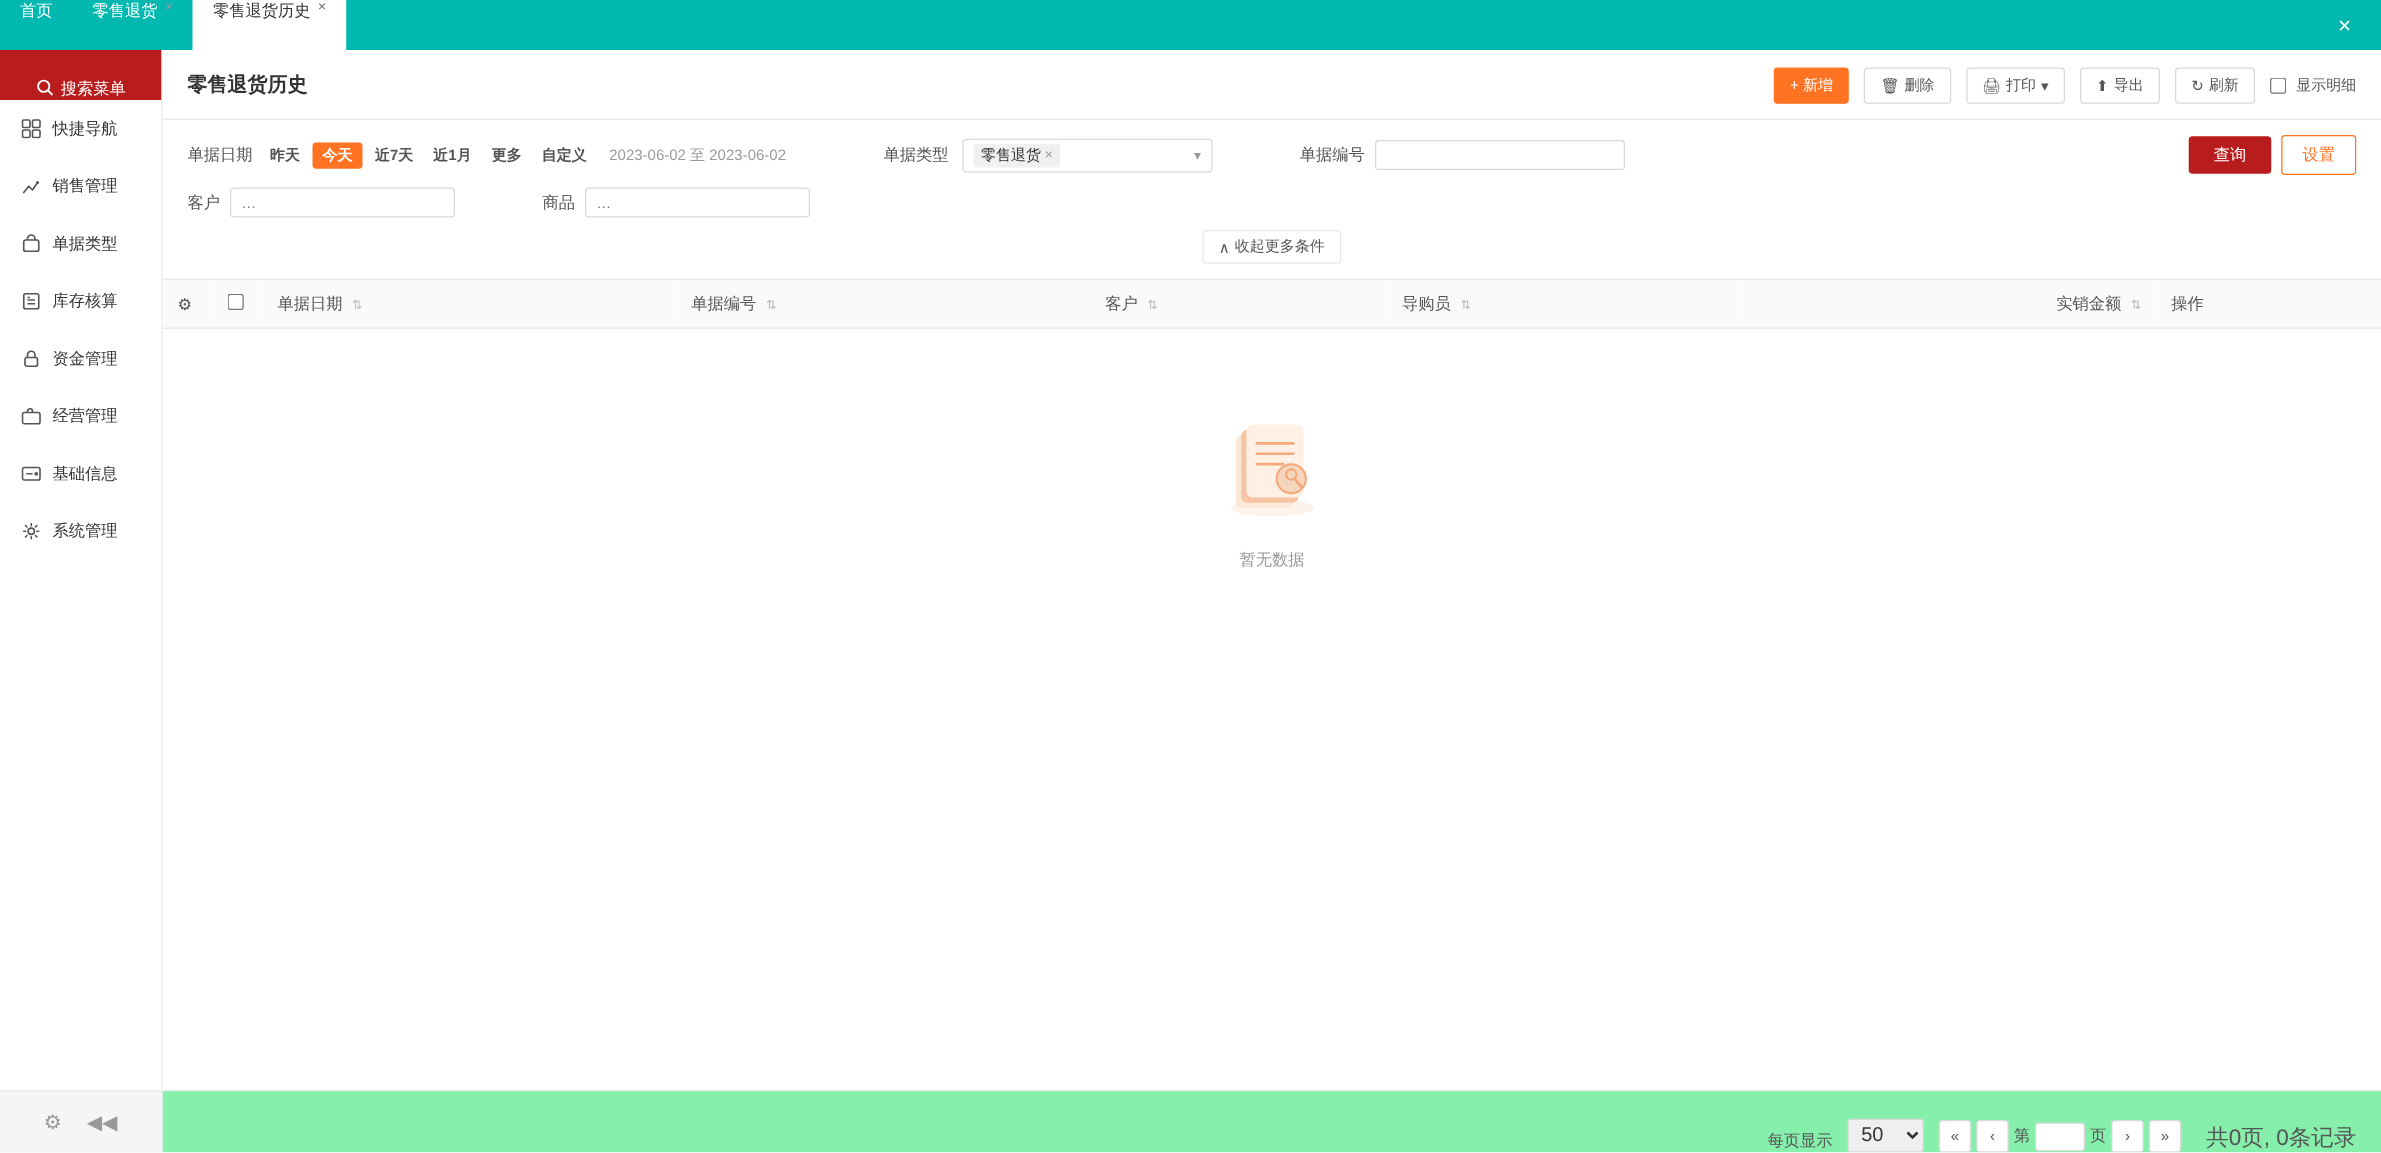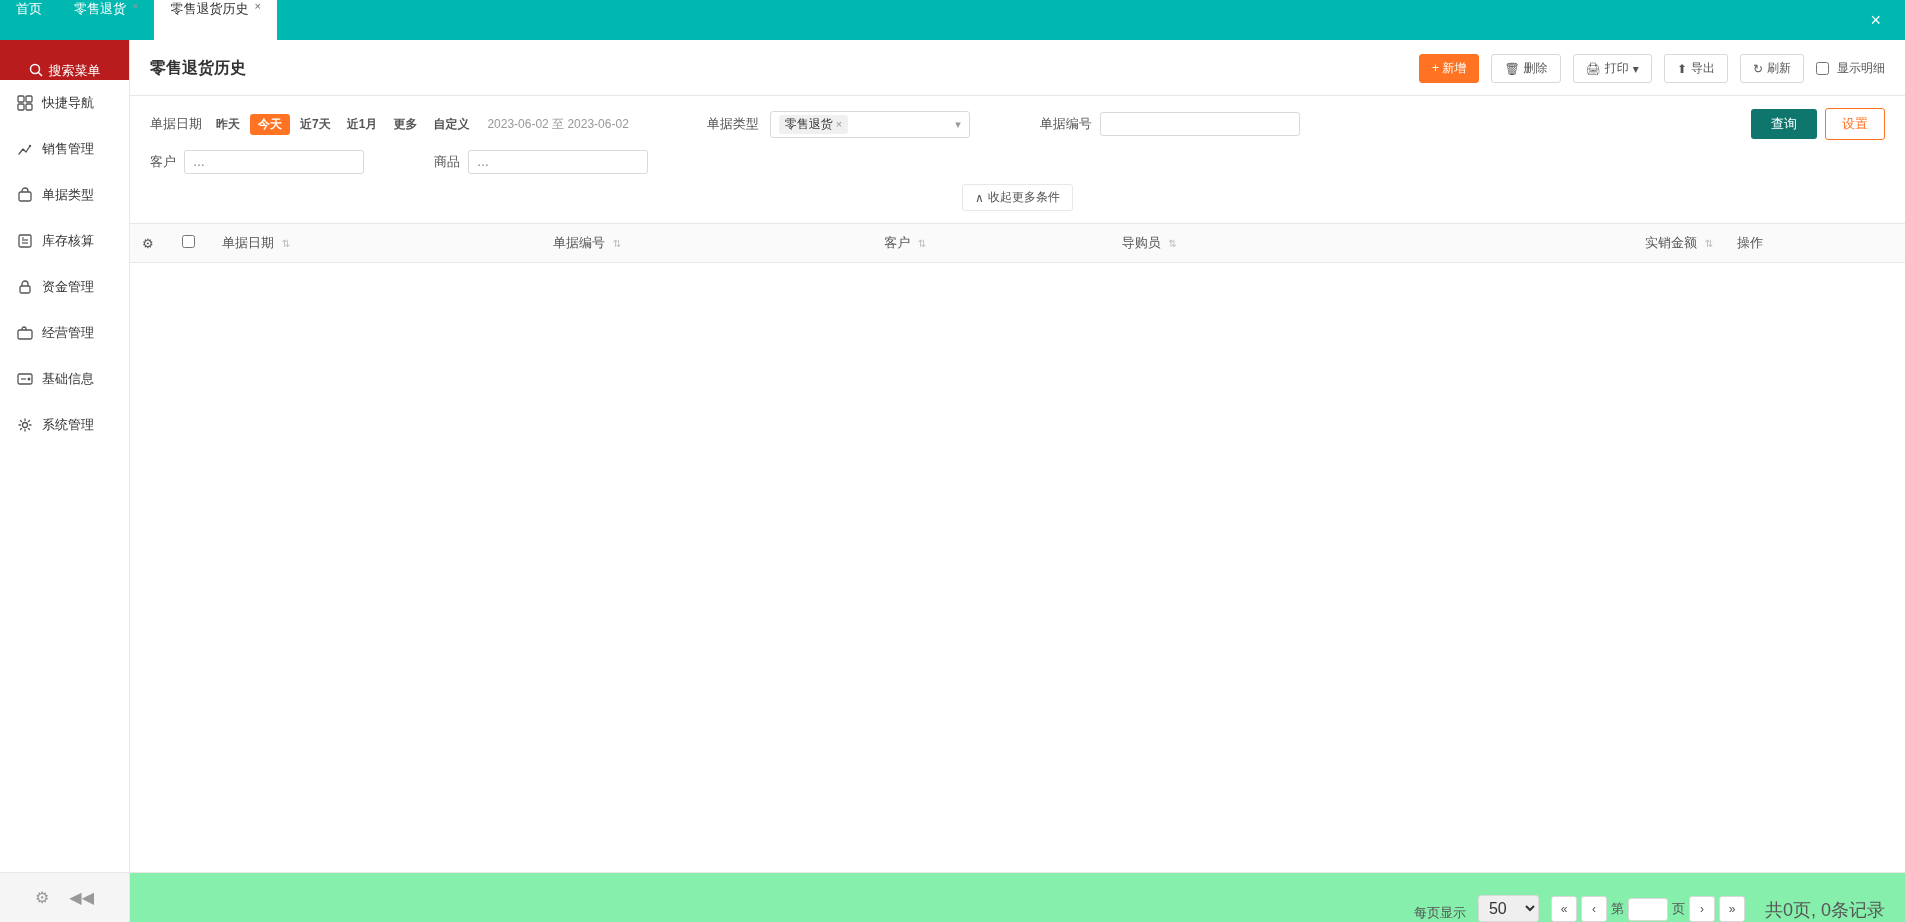--- a/index.html
+++ b/index.html
@@ -31,21 +31,21 @@
     
     .content { flex: 1; display: flex; flex-direction: column; overflow: hidden; background: #f5f5f5; }
 
     
     .page-header { background: #fff; padding: 14px 20px 0 20px; border-bottom: 1px solid #e8e8e8; flex-shrink: 0; }
     .page-title-row { display: flex; align-items: center; justify-content: space-between; margin-bottom: 12px; }
     .page-title { font-size: 16px; font-weight: bold; color: #333; }
     .toolbar { display: flex; align-items: center; gap: 12px; }
     .toolbar-btn { display: flex; align-items: center; gap: 4px; padding: 5px 12px; border: 1px solid #d9d9d9; border-radius: 3px; background: #fff; cursor: pointer; font-size: 12px; color: #555; }
     .btn-add { background: #ff7322; color: #fff; border-color: #ff7322; }
-    .btn-query { background: #0f766e; color: #fff; border: none; padding: 6px 20px; border-radius: 3px; font-size: 13px; cursor: pointer; }
+    .btn-query { background: #b91c1c; color: #fff; border: none; padding: 6px 20px; border-radius: 3px; font-size: 13px; cursor: pointer; }
     .btn-setting { background: #fff; color: #ff7322; border: 1px solid #ff7322; padding: 6px 16px; border-radius: 3px; font-size: 13px; cursor: pointer; }
     .show-detail { display: flex; align-items: center; gap: 8px; font-size: 12px; color: #555; }
     .show-detail input { cursor: pointer; }
 
     
     .filter-area { padding: 12px 20px; background: #fff; border-bottom: 1px solid #e8e8e8; flex-shrink: 0; }
     .filter-row { display: flex; align-items: center; gap: 0; margin-bottom: 10px; }
     .filter-item { display: flex; align-items: center; gap: 8px; margin-right: 30px; }
     .filter-label { color: #555; font-size: 13px; white-space: nowrap; }
     .filter-date-btns { display: flex; align-items: center; gap: 4px; }
@@ -323,20 +323,37 @@
             </th>
             <th>
               <span>操作</span>
             </th>
           </tr>
         </thead>
         <tbody>
         </tbody>
       </table>
 
+      <div class="empty-state">
+        <div class="empty-icon">
+          <svg viewBox="0 0 120 120" fill="none" xmlns="http://www.w3.org/2000/svg">
+            <ellipse cx="60" cy="100" rx="40" ry="8" fill="#fde8d8" opacity="0.5"></ellipse>
+            <rect x="25" y="30" width="55" height="70" rx="6" fill="#fde8d8"></rect>
+            <rect x="30" y="25" width="55" height="70" rx="6" fill="#f5c5a3"></rect>
+            <rect x="35" y="20" width="55" height="70" rx="6" fill="#fff0e6"></rect>
+            <line x1="45" y1="38" x2="80" y2="38" stroke="#f5a97a" stroke-width="2.5" stroke-linecap="round"></line>
+            <line x1="45" y1="48" x2="80" y2="48" stroke="#f5a97a" stroke-width="2.5" stroke-linecap="round"></line>
+            <line x1="45" y1="58" x2="70" y2="58" stroke="#f5a97a" stroke-width="2.5" stroke-linecap="round"></line>
+            <circle cx="78" cy="72" r="14" fill="#f5d5be" stroke="#f5a97a" stroke-width="2"></circle>
+            <circle cx="78" cy="68" r="5" fill="none" stroke="#f5a97a" stroke-width="2"></circle>
+            <line x1="82" y1="73" x2="88" y2="80" stroke="#f5a97a" stroke-width="2.5" stroke-linecap="round"></line>
+          </svg>
+        </div>
+        <span class="empty-text">暂无数据</span>
+      </div>
     </div>
 
     <div class="pagination">
       <span class="page-size-label">每页显示</span>
       <select class="page-size-select">
         <option>50</option>
         <option>100</option>
         <option>200</option>
       </select>
       <div class="page-nav">

